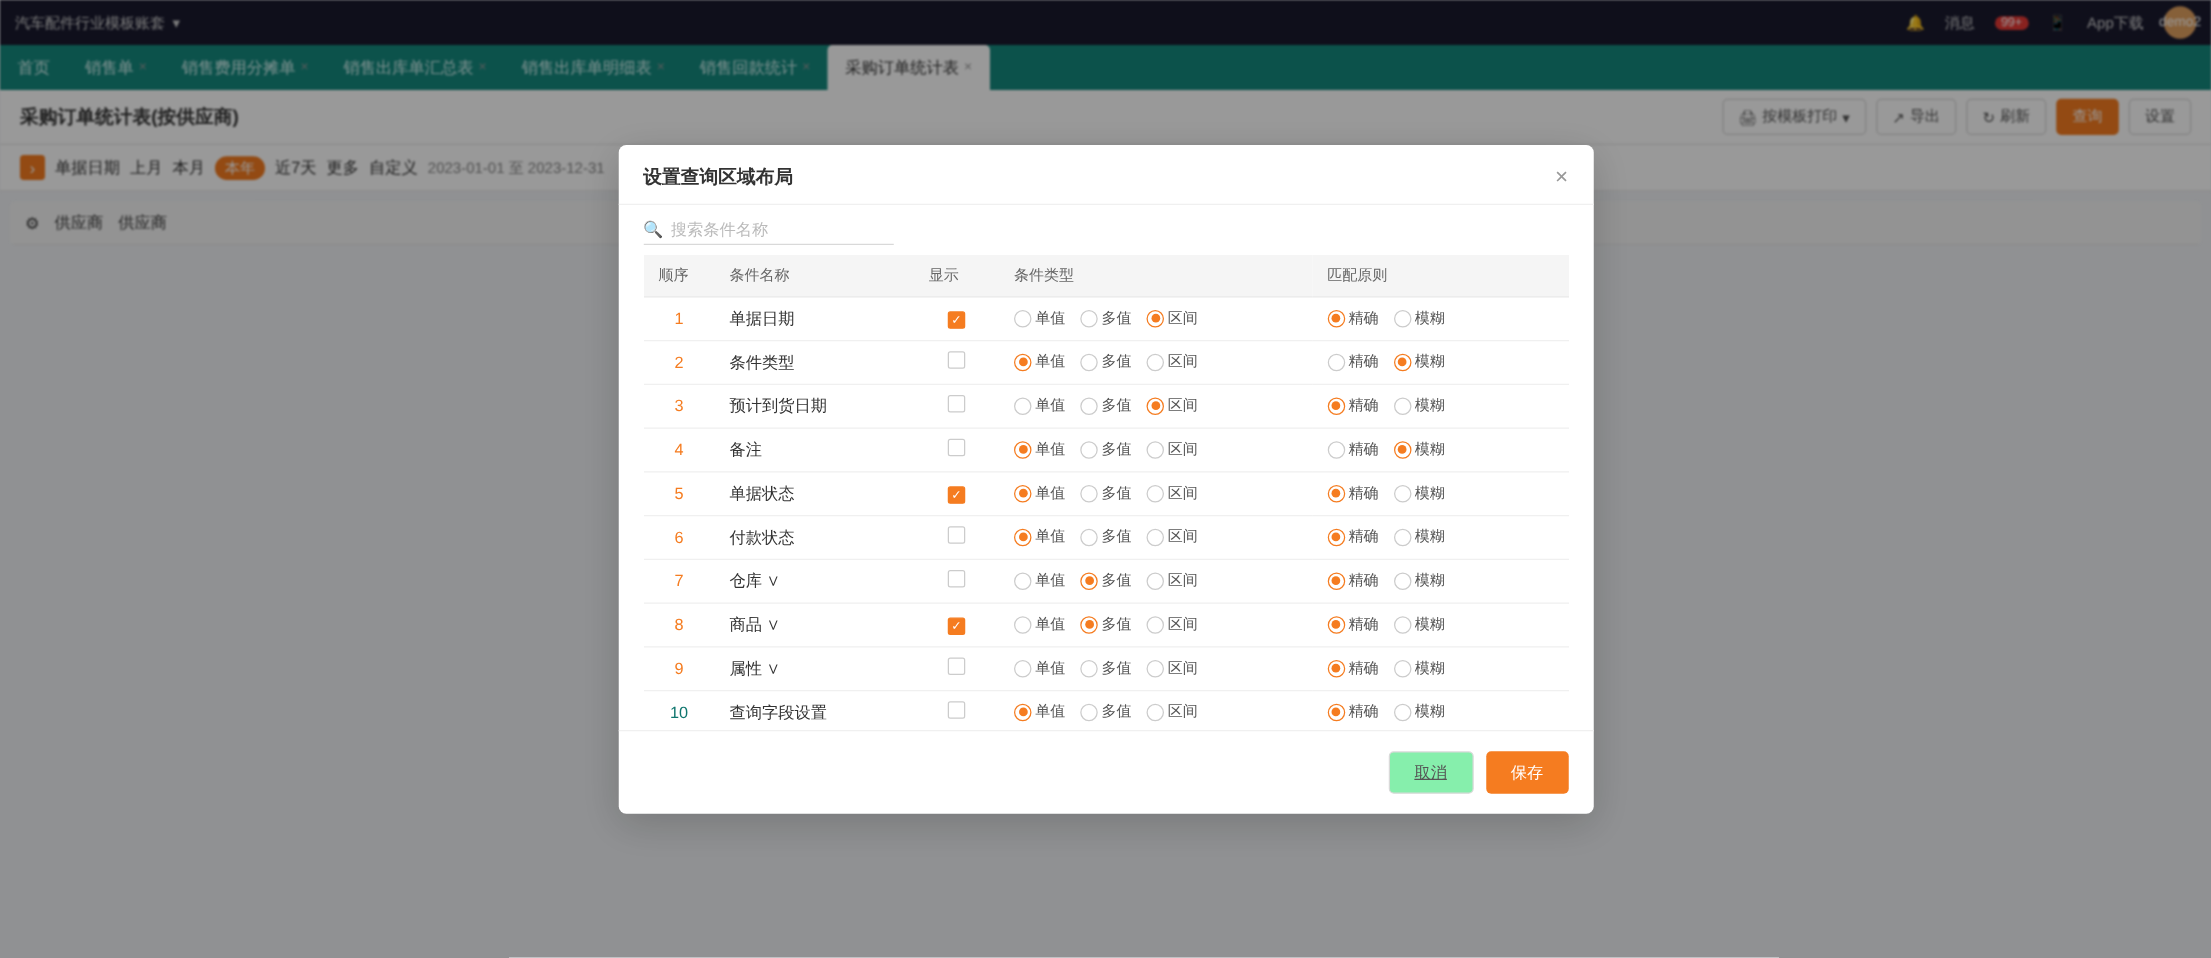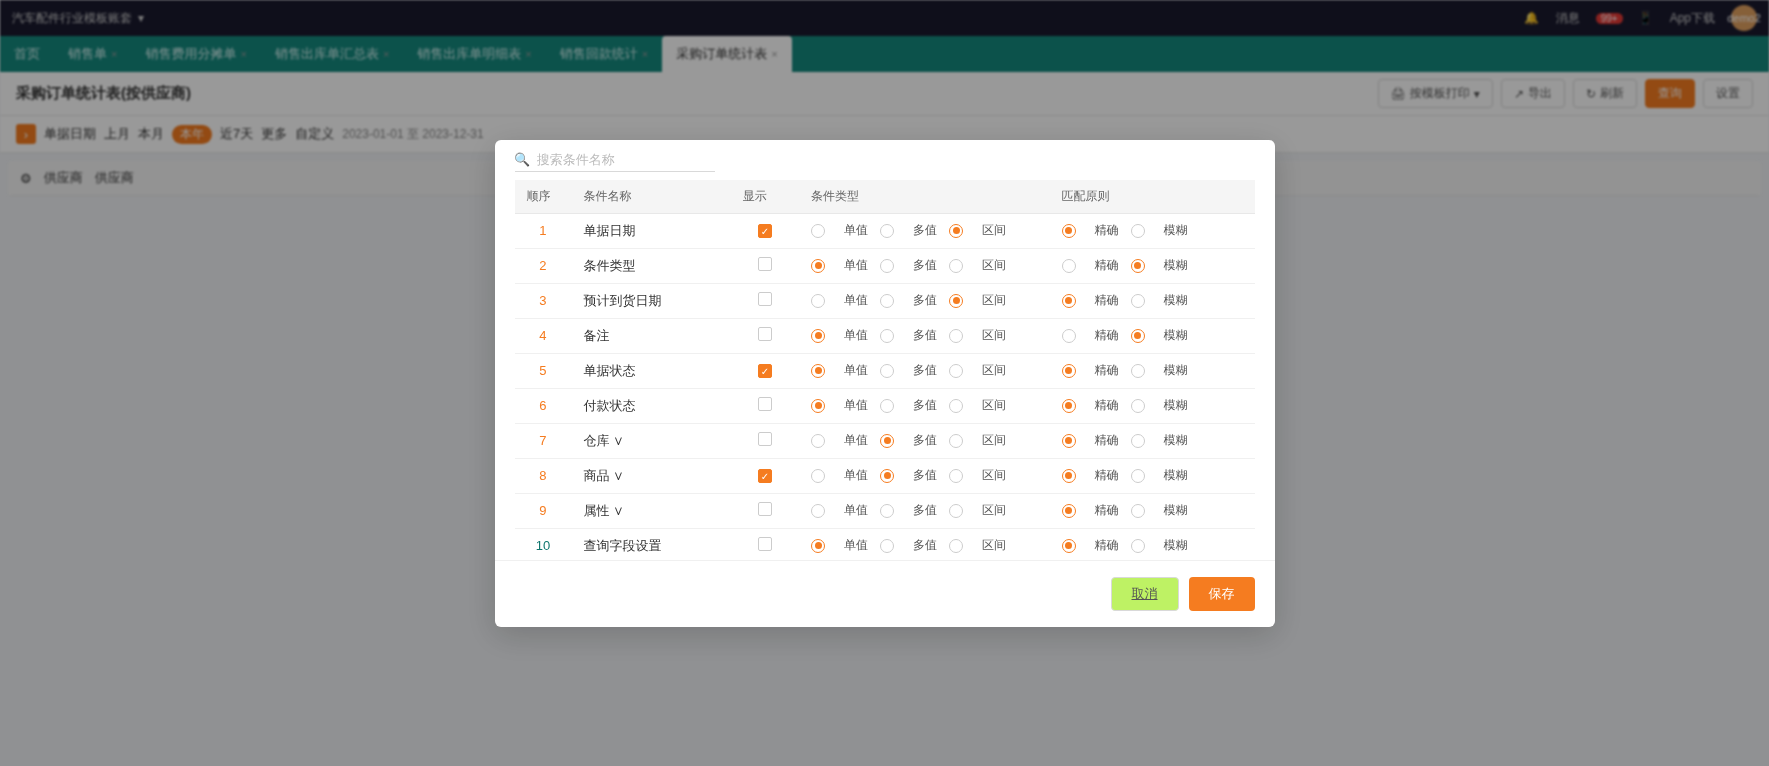--- a/index.html
+++ b/index.html
@@ -175,21 +175,21 @@
     }
 
     .col-order { width: 50px; color: #f57c20; text-align: center; }
     .col-name { width: 140px; }
     .col-display { width: 60px; text-align: center; }
     .col-type { width: 220px; }
     .col-match { width: 180px; }
 
     
     .radio-group { display: flex; align-items: center; gap: 12px; }
-    .radio-item { display: flex; align-items: center; gap: 19px; font-size: 12px; color: #555; cursor: pointer; }
+    .radio-item { display: flex; align-items: center; gap: 3px; font-size: 12px; color: #555; cursor: pointer; }
     .radio-circle {
       width: 14px; height: 14px; border-radius: 50%; border: 1.5px solid #ccc;
       display: inline-flex; align-items: center; justify-content: center;
     }
     .radio-circle.checked { border-color: #f57c20; }
     .radio-dot { width: 7px; height: 7px; border-radius: 50%; background: #f57c20; }
     .checkbox-sq {
       width: 14px; height: 14px; border: 1.5px solid #ccc; border-radius: 2px;
       display: inline-flex; align-items: center; justify-content: center;
     }
@@ -205,21 +205,21 @@
     }
 
     
     .dialog-footer {
       padding: 16px 20px;
       display: flex;
       justify-content: flex-end;
       gap: 10px;
       border-top: 1px solid #f0f0f0;
     }
-    .btn-cancel { padding: 7px 20px; border: 1px solid #d9d9d9; background: #bef264; border-radius: 4px; cursor: pointer; font-size: 13px; color: #555; text-decoration: underline; }
+    .btn-cancel { padding: 7px 20px; border: 1px solid #d9d9d9; background: #86efac; border-radius: 4px; cursor: pointer; font-size: 13px; color: #555; text-decoration: underline; }
     .btn-save { padding: 7px 20px; border: none; background: #f57c20; color: #fff; border-radius: 4px; cursor: pointer; font-size: 13px; font-weight: 500; }
 
     
     .bg-page { filter: blur(1px); pointer-events: none; user-select: none; }
   </style>
 </head>
 <body>
 
 <div class="bg-page">
 
@@ -312,20 +312,24 @@
       <span>⚙</span>
       <span>供应商</span>
       <span>供应商</span>
     </div>
   </div>
 </div>
 
 <div class="overlay">
   <div class="dialog">
 
+    <div class="dialog-header">
+      <span class="dialog-title">设置查询区域布局</span>
+      <span class="dialog-close">×</span>
+    </div>
 
 
     <div class="dialog-search">
       <div class="search-input-wrap">
         <span>🔍</span>
         <input type="text" placeholder="搜索条件名称" style="">
       </div>
     </div>
 
     <div class="dialog-body">

